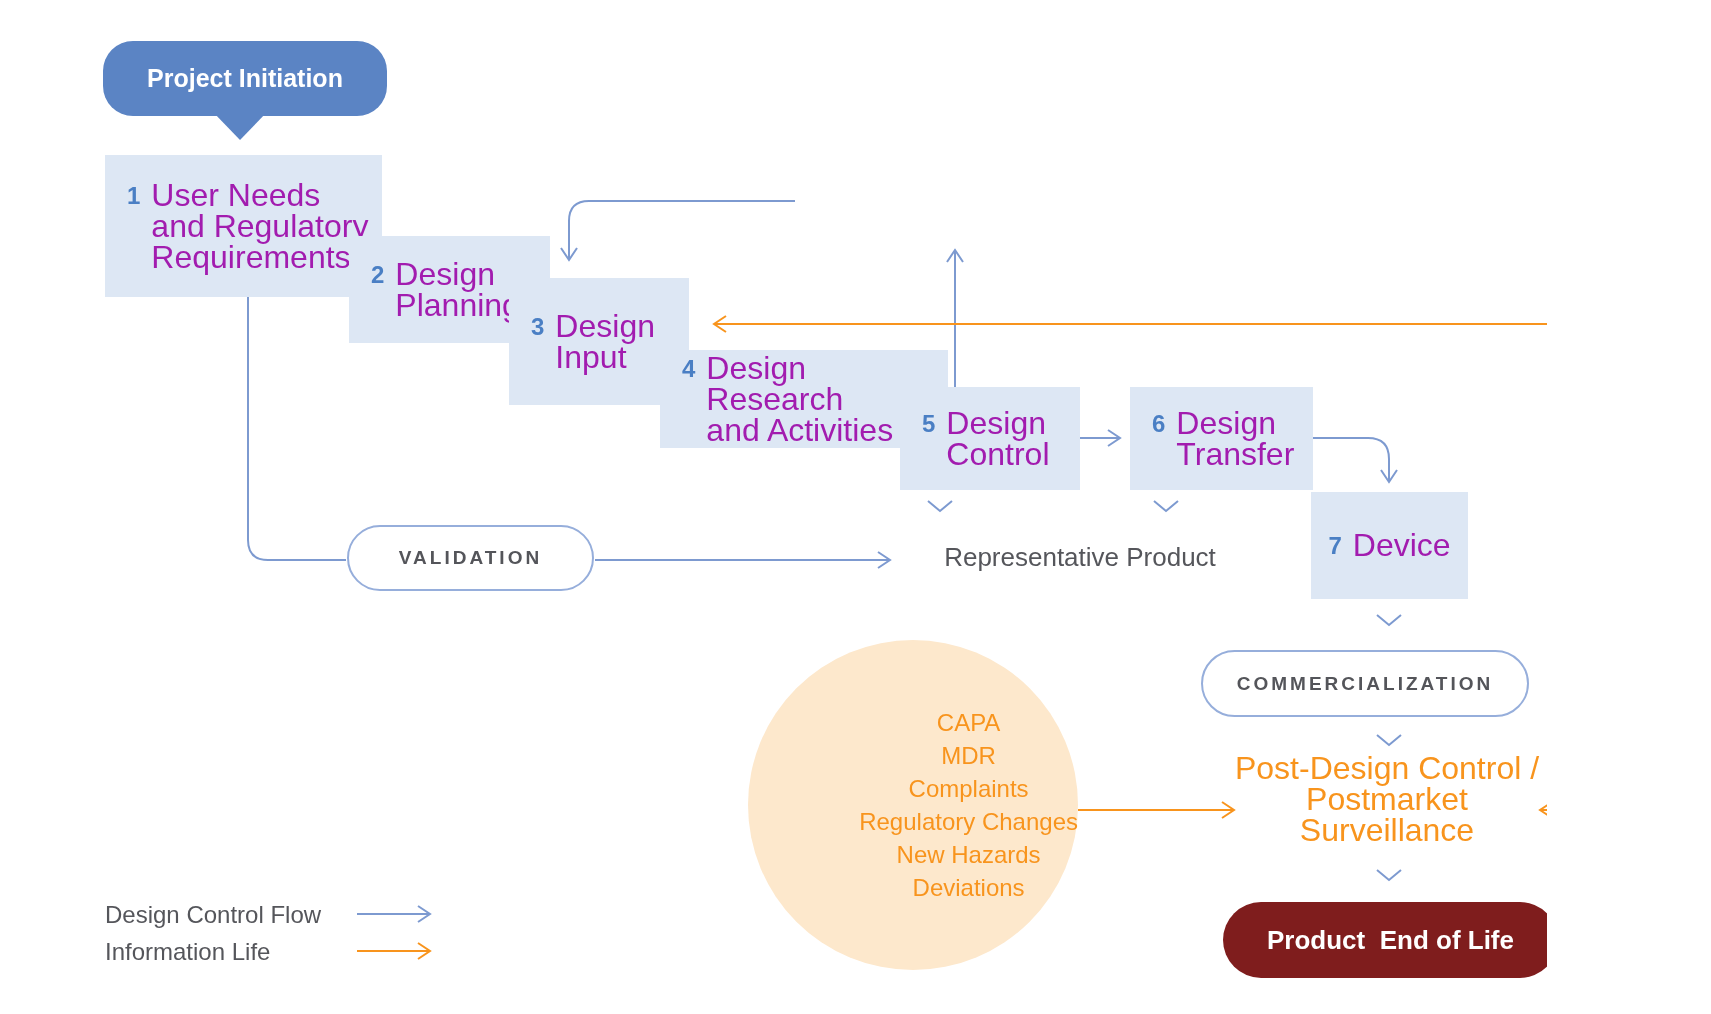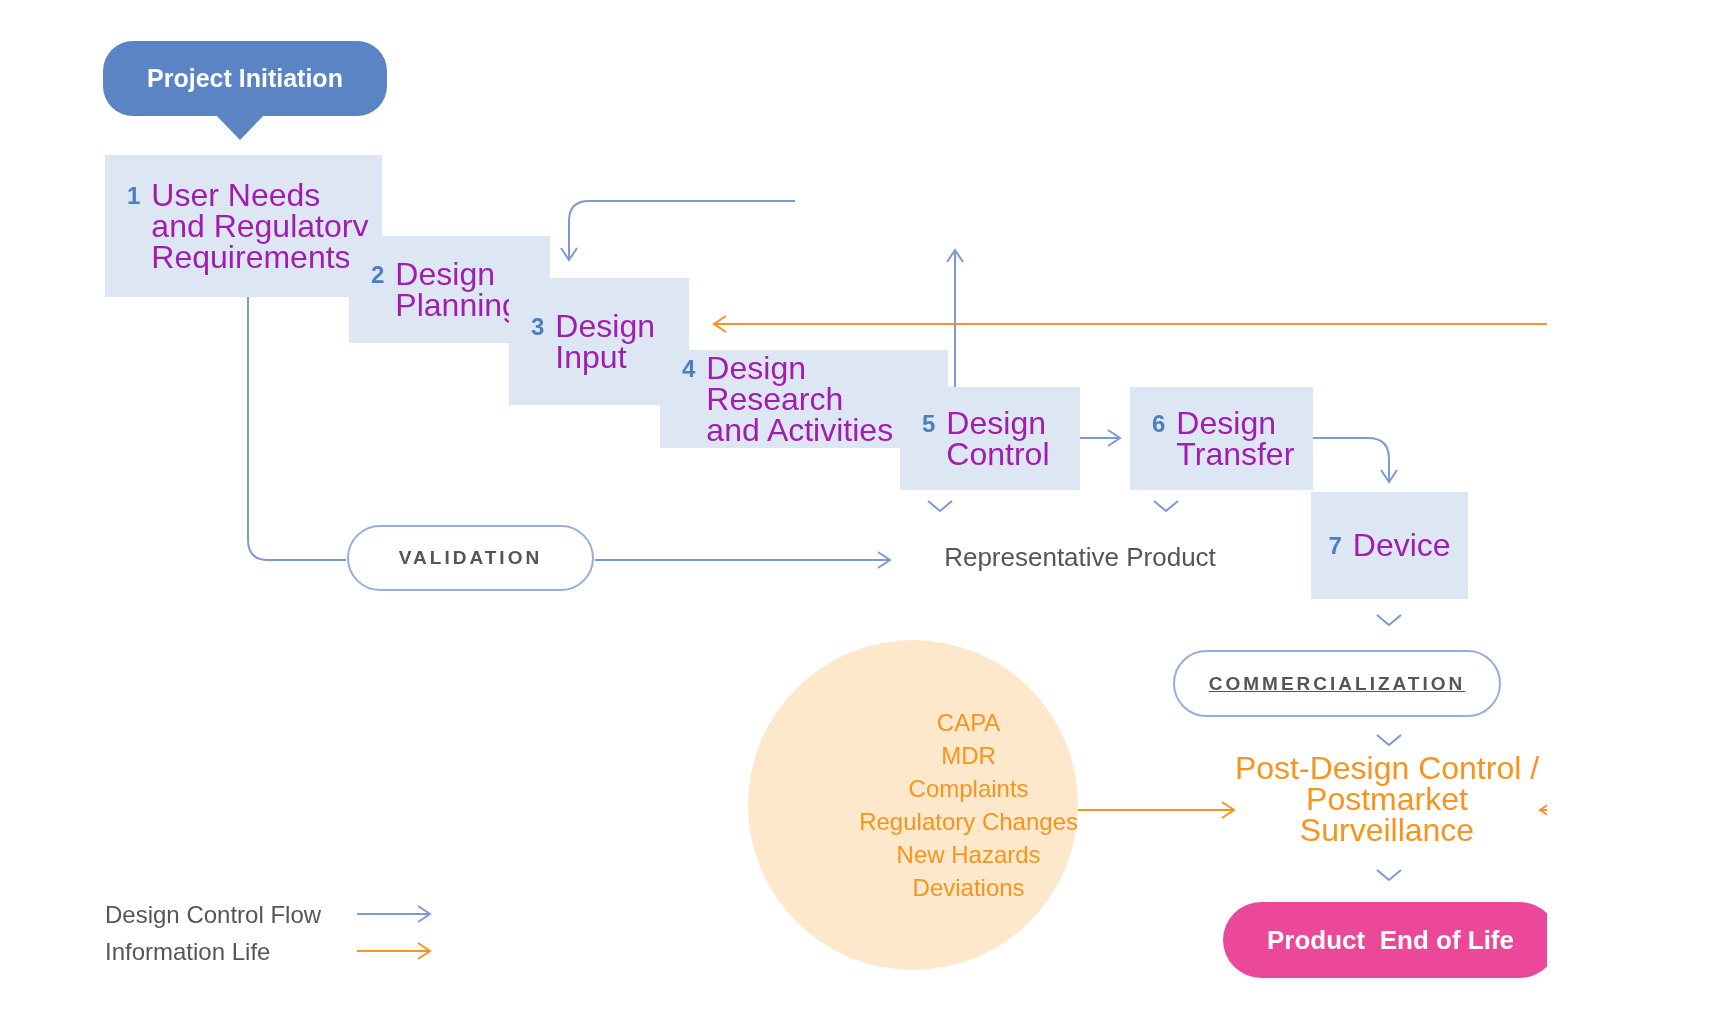--- a/index.html
+++ b/index.html
@@ -35,25 +35,25 @@
   
   .pill{
     position:absolute;
     background:#ffffff;border:2px solid #96aedb;border-radius:40px;
     display:flex;align-items:center;justify-content:center;
     color:#54555a;font-weight:bold;font-size:19px;letter-spacing:3px;
     box-sizing:border-box;
   }
   .pill.verification{left:795px;top:168px;width:250px;height:64px;}
   .pill.validation{left:347px;top:525px;width:247px;height:66px;}
-  .pill.commercialization{left:1173px;top:650px;width:328px;height:67px;text-decoration:underline;}
+  .pill.commercialization{left:1201px;top:650px;width:328px;height:67px;}
   
   .eol{
     position:absolute;left:1223px;top:902px;width:335px;height:76px;
-    background:#ec4899;border-radius:38px;
+    background:#7f1d1d;border-radius:38px;
     display:flex;align-items:center;justify-content:center;
     color:#ffffff;font-size:26px;font-weight:bold;white-space:pre;
   }
   
   .rep-product{
     position:absolute;left:930px;top:542px;width:300px;
     color:#55565b;font-size:26px;text-align:center;
   }
   .postmarket{
     position:absolute;left:1222px;top:753px;width:330px;

